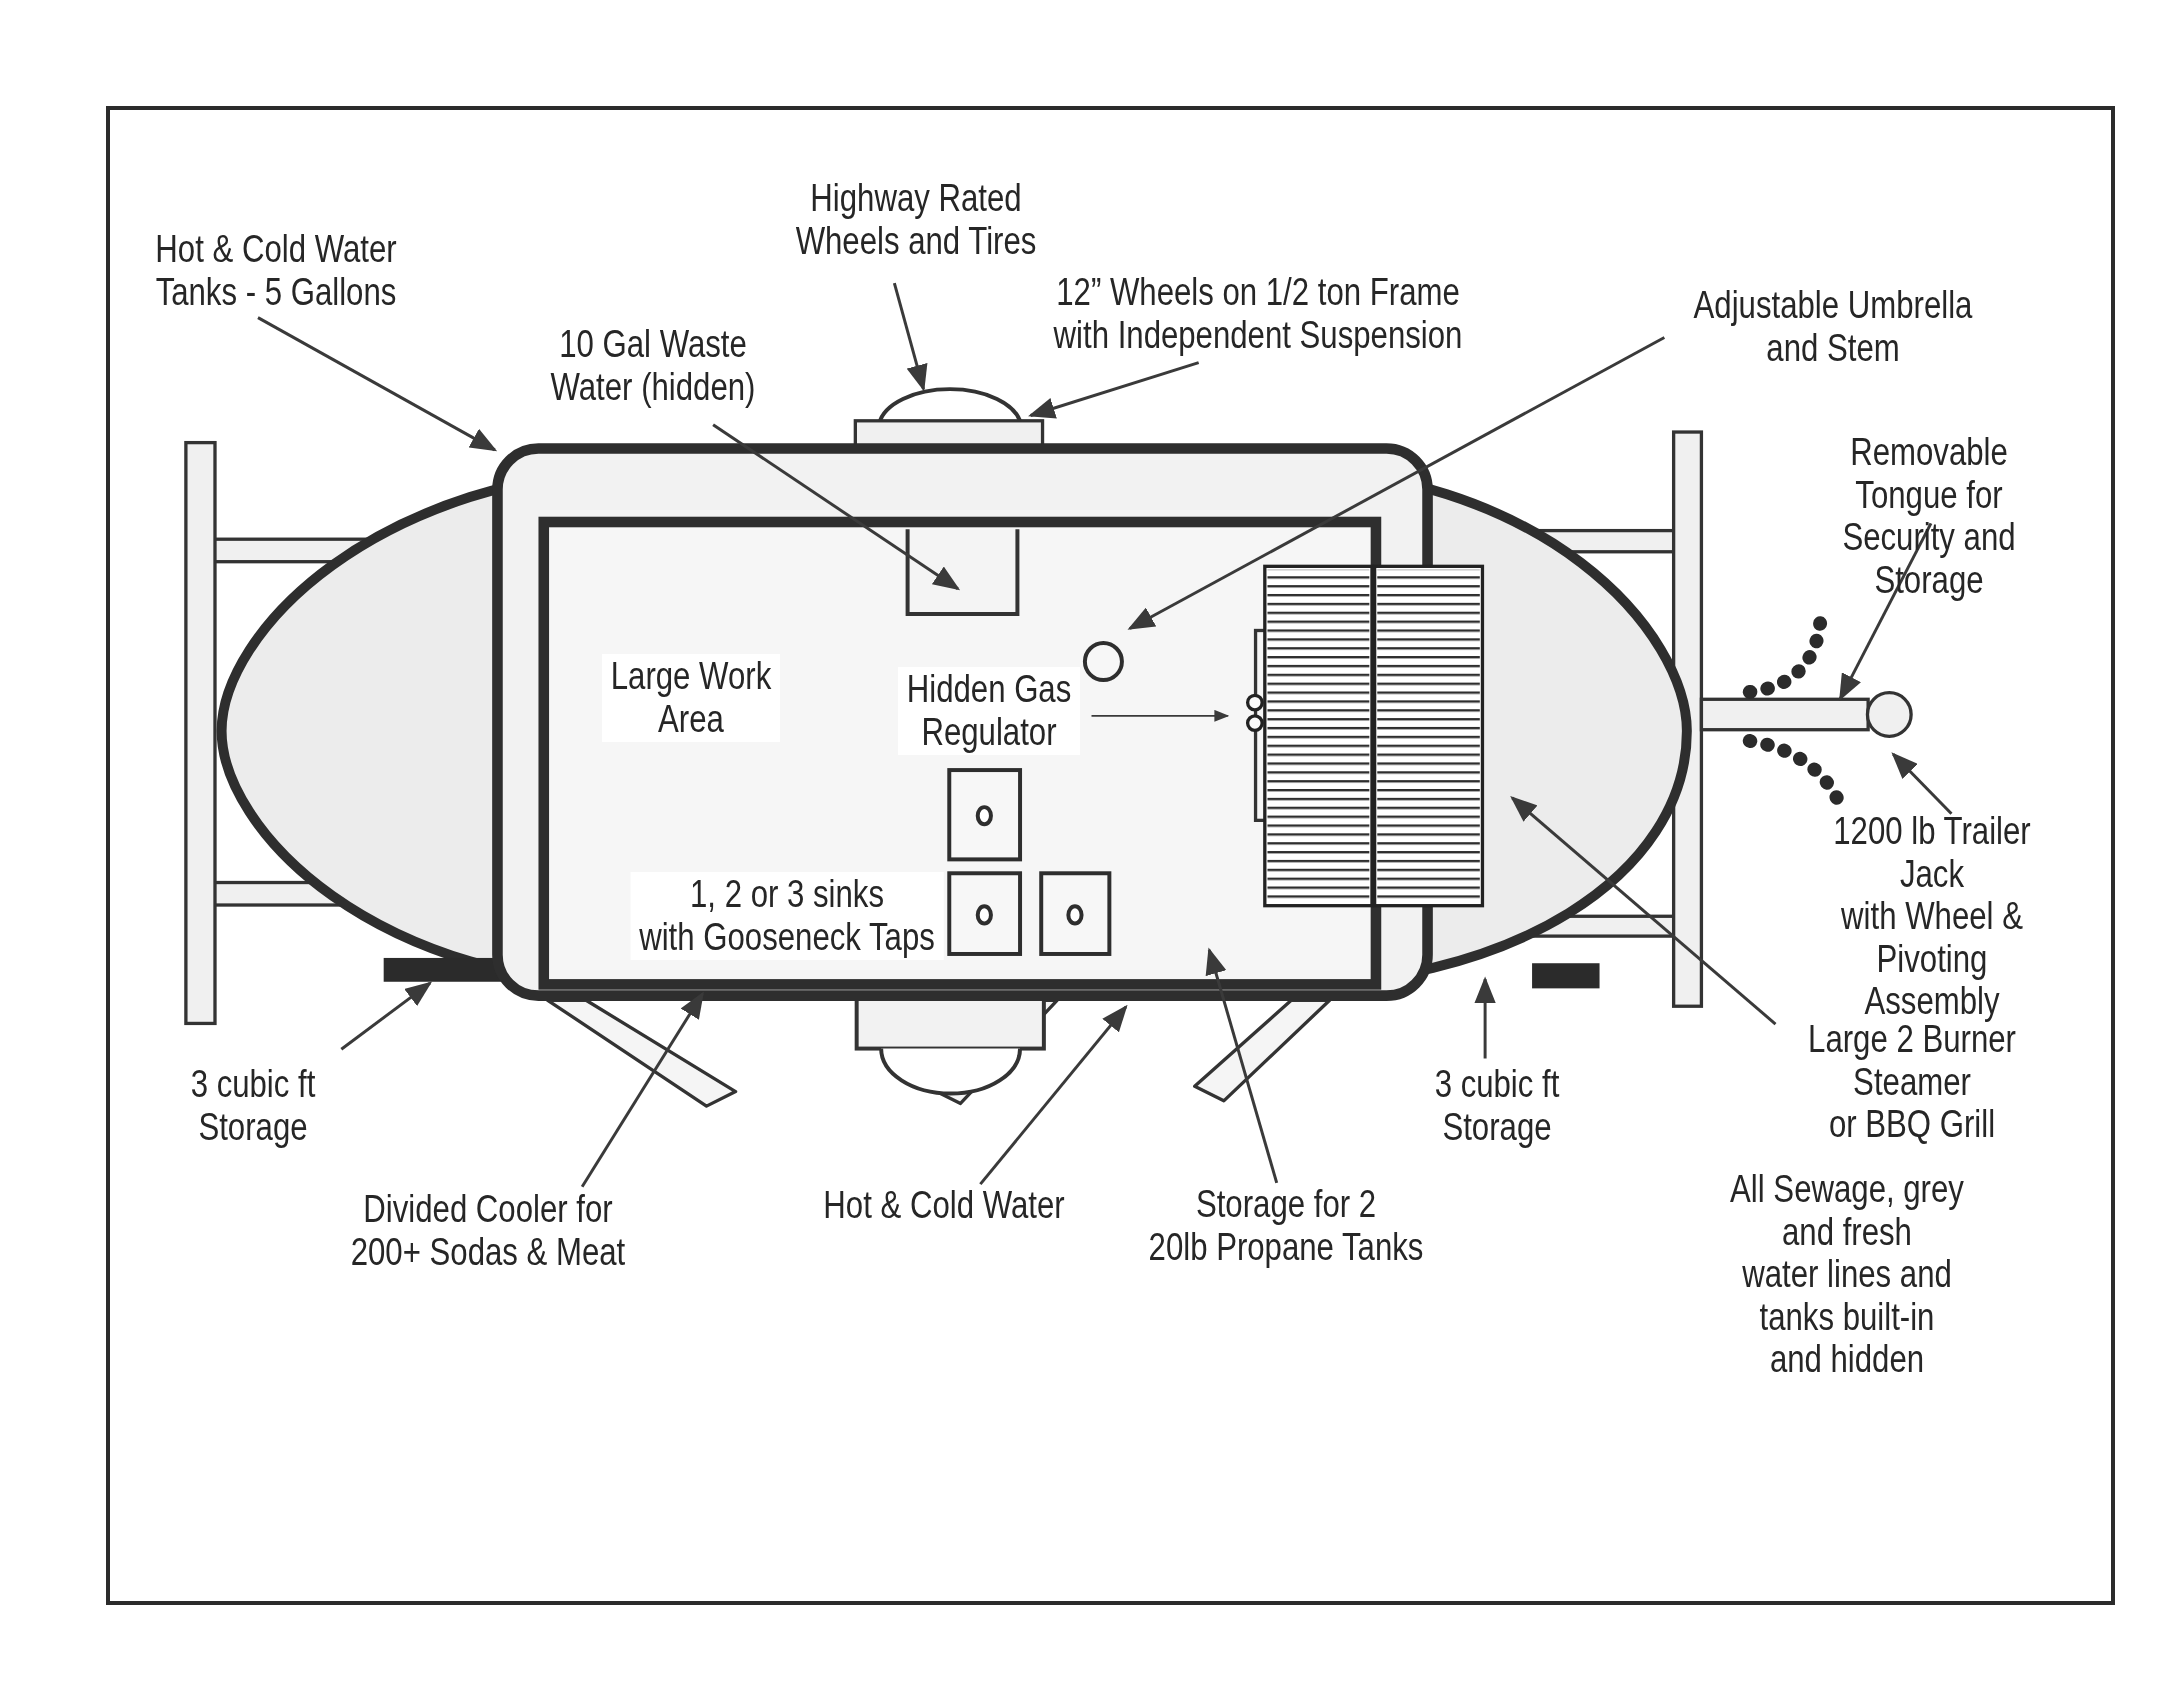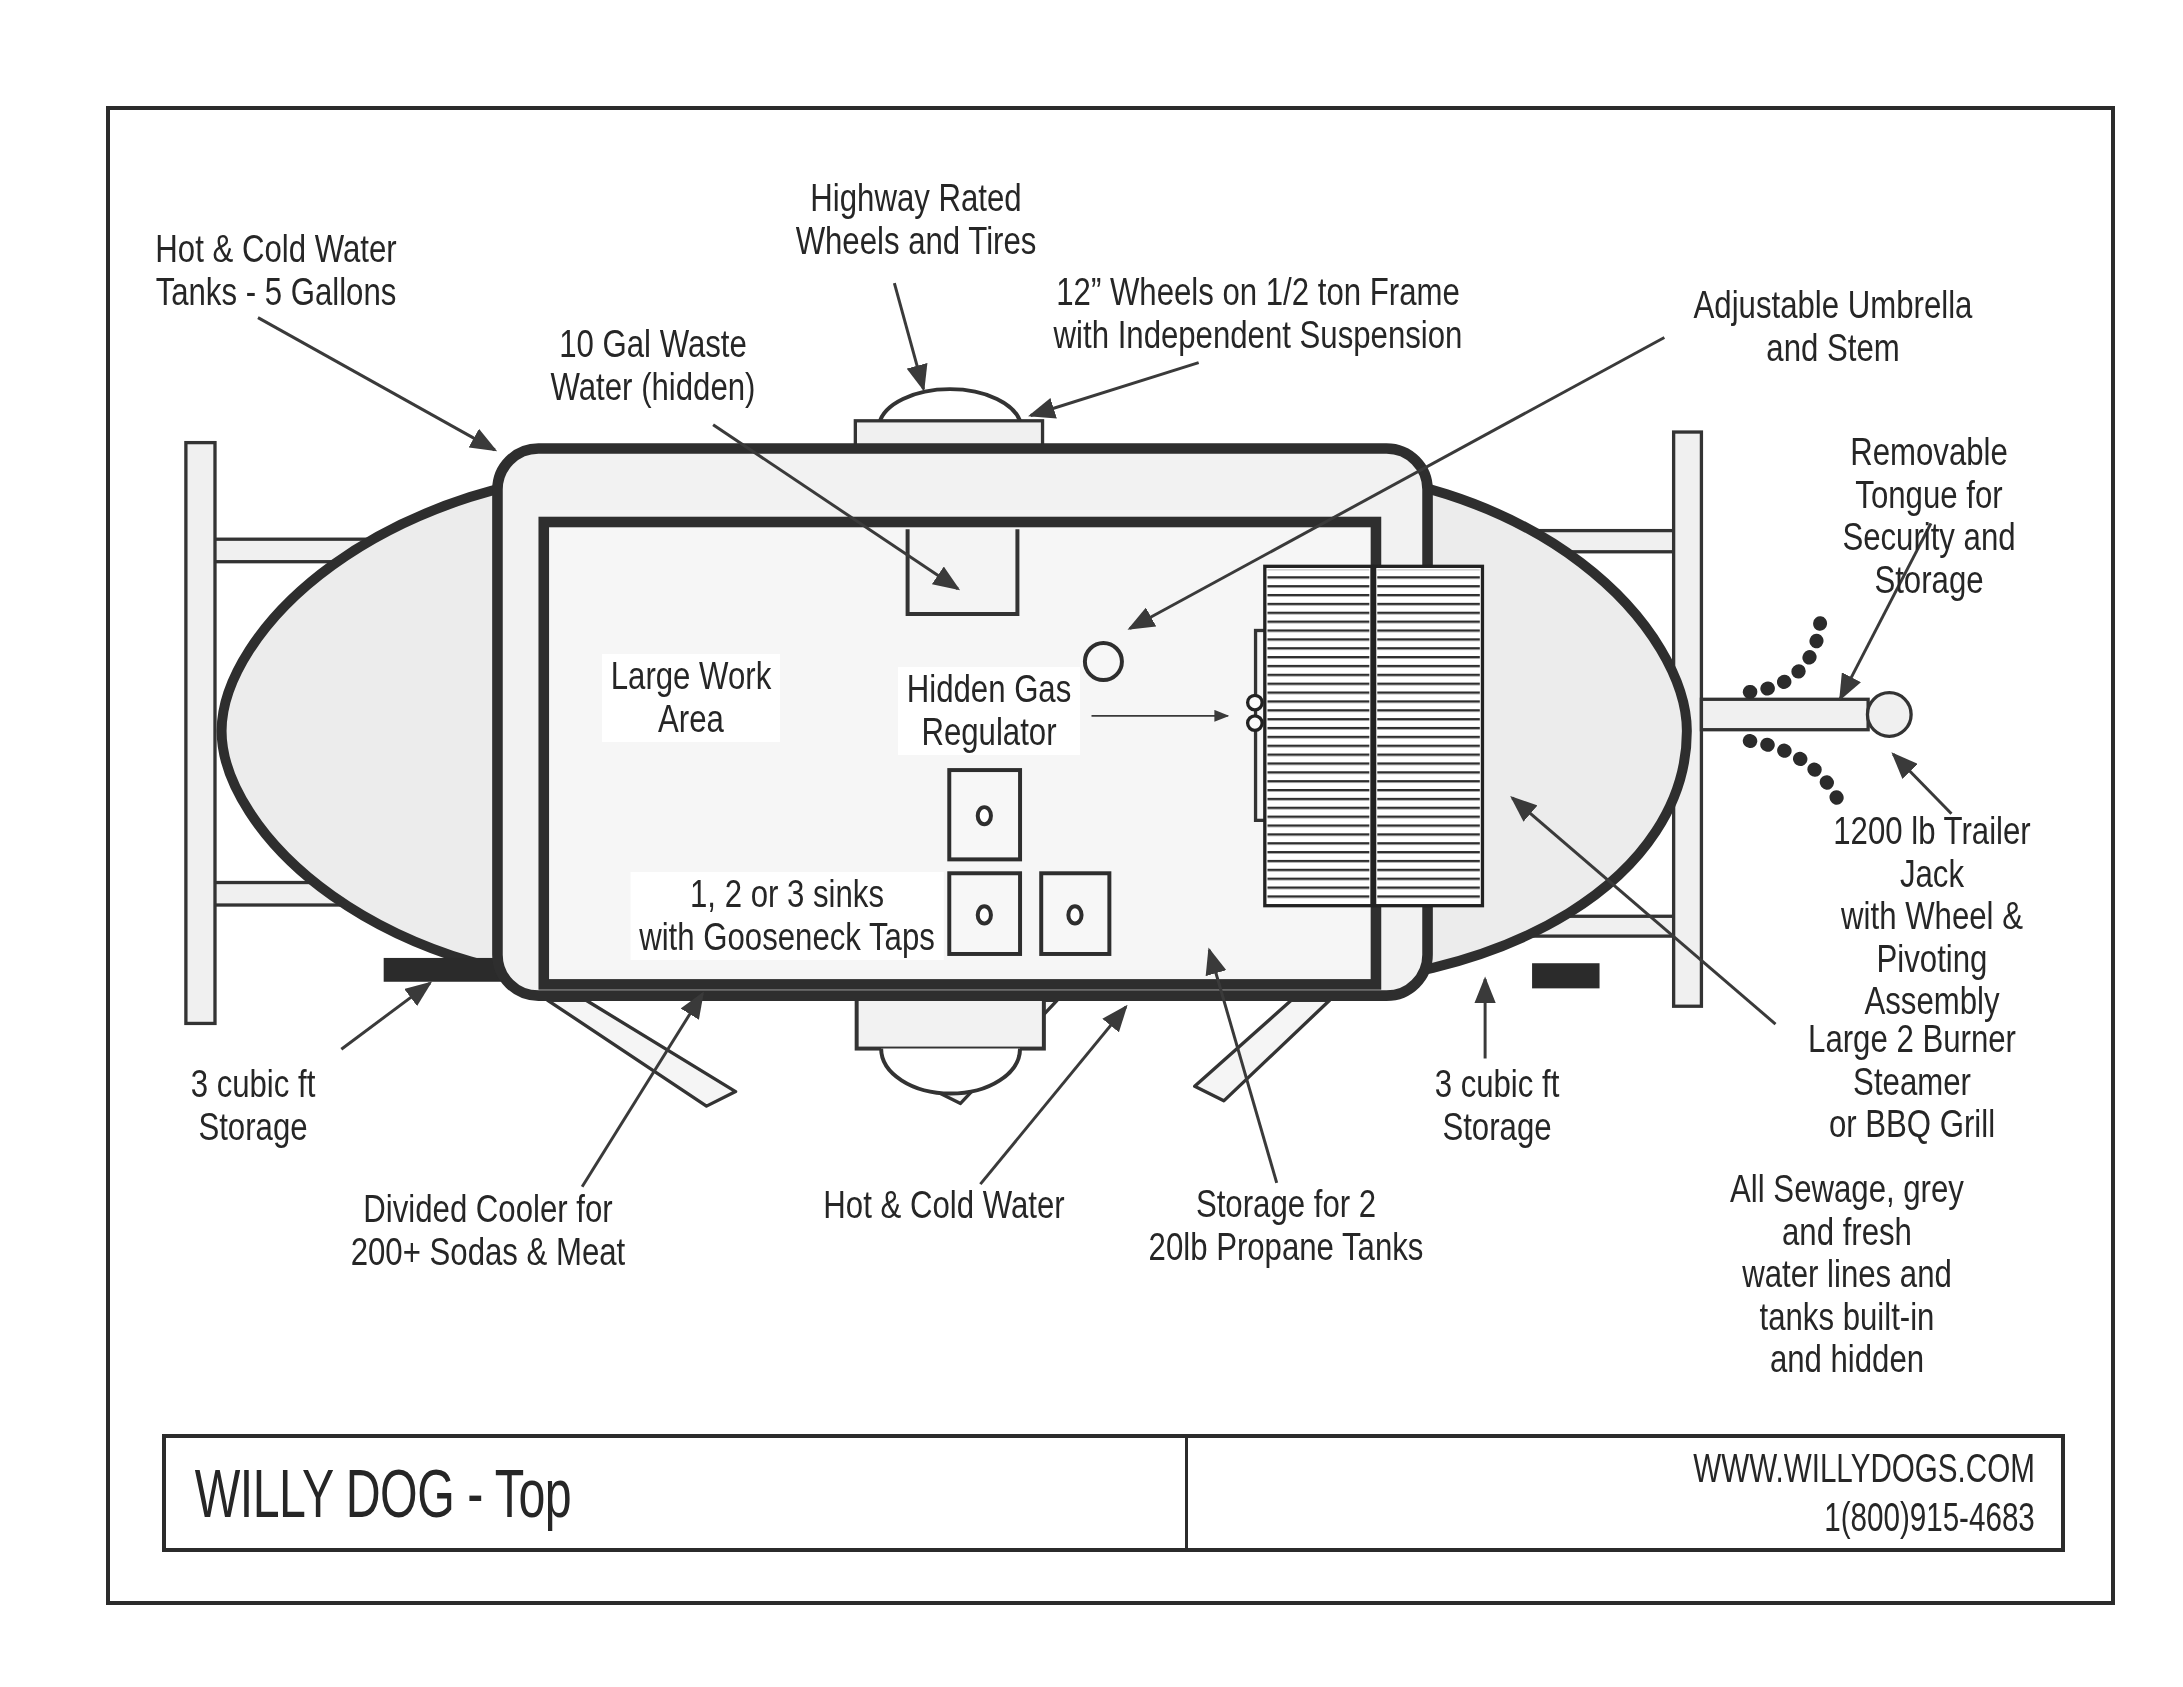--- a/index.html
+++ b/index.html
@@ -144,23 +144,15 @@
   <div class="lbl" style="left:1286px;top:1183px;">Storage for 2
 20lb Propane Tanks</div>
   <div class="lbl" style="left:1497px;top:1063px;">3 cubic ft
 Storage</div>
   <div class="lbl" style="left:1912px;top:1018px;">Large 2 Burner  Steamer
 or BBQ Grill</div>
   <div class="lbl" style="left:1847px;top:1168px;">All Sewage, grey and fresh
 water lines and tanks built-in
 and hidden</div>
 
-  <div id="titlebar">
-    <div id="main-title">WILLY DOG - Top</div>
-    <div class="divider"></div>
-    <div id="contact">
-      <div>WWW.WILLYDOGS.COM</div>
-      <div>1(800)915-4683</div>
-    </div>
-  </div>
 
 </div>
 
 
 </body></html>

